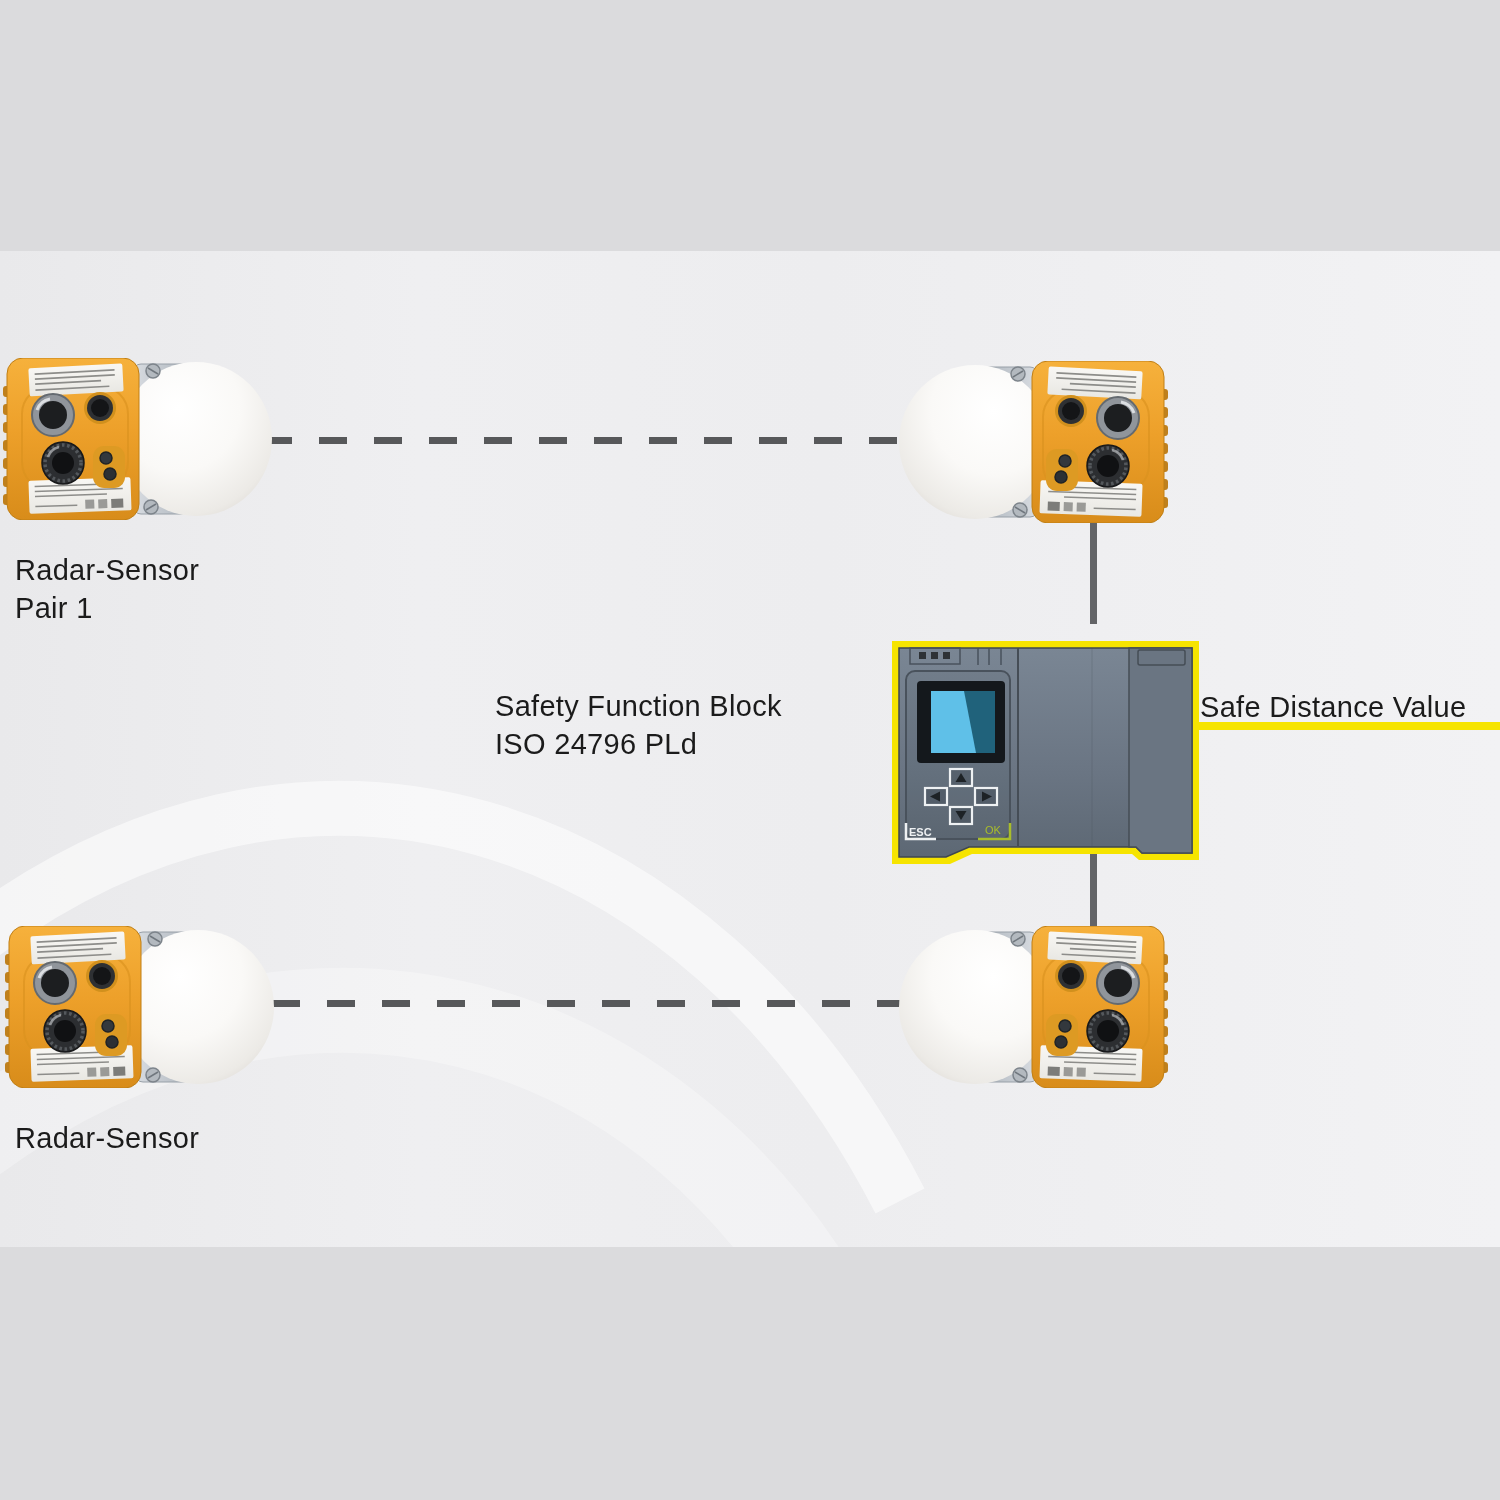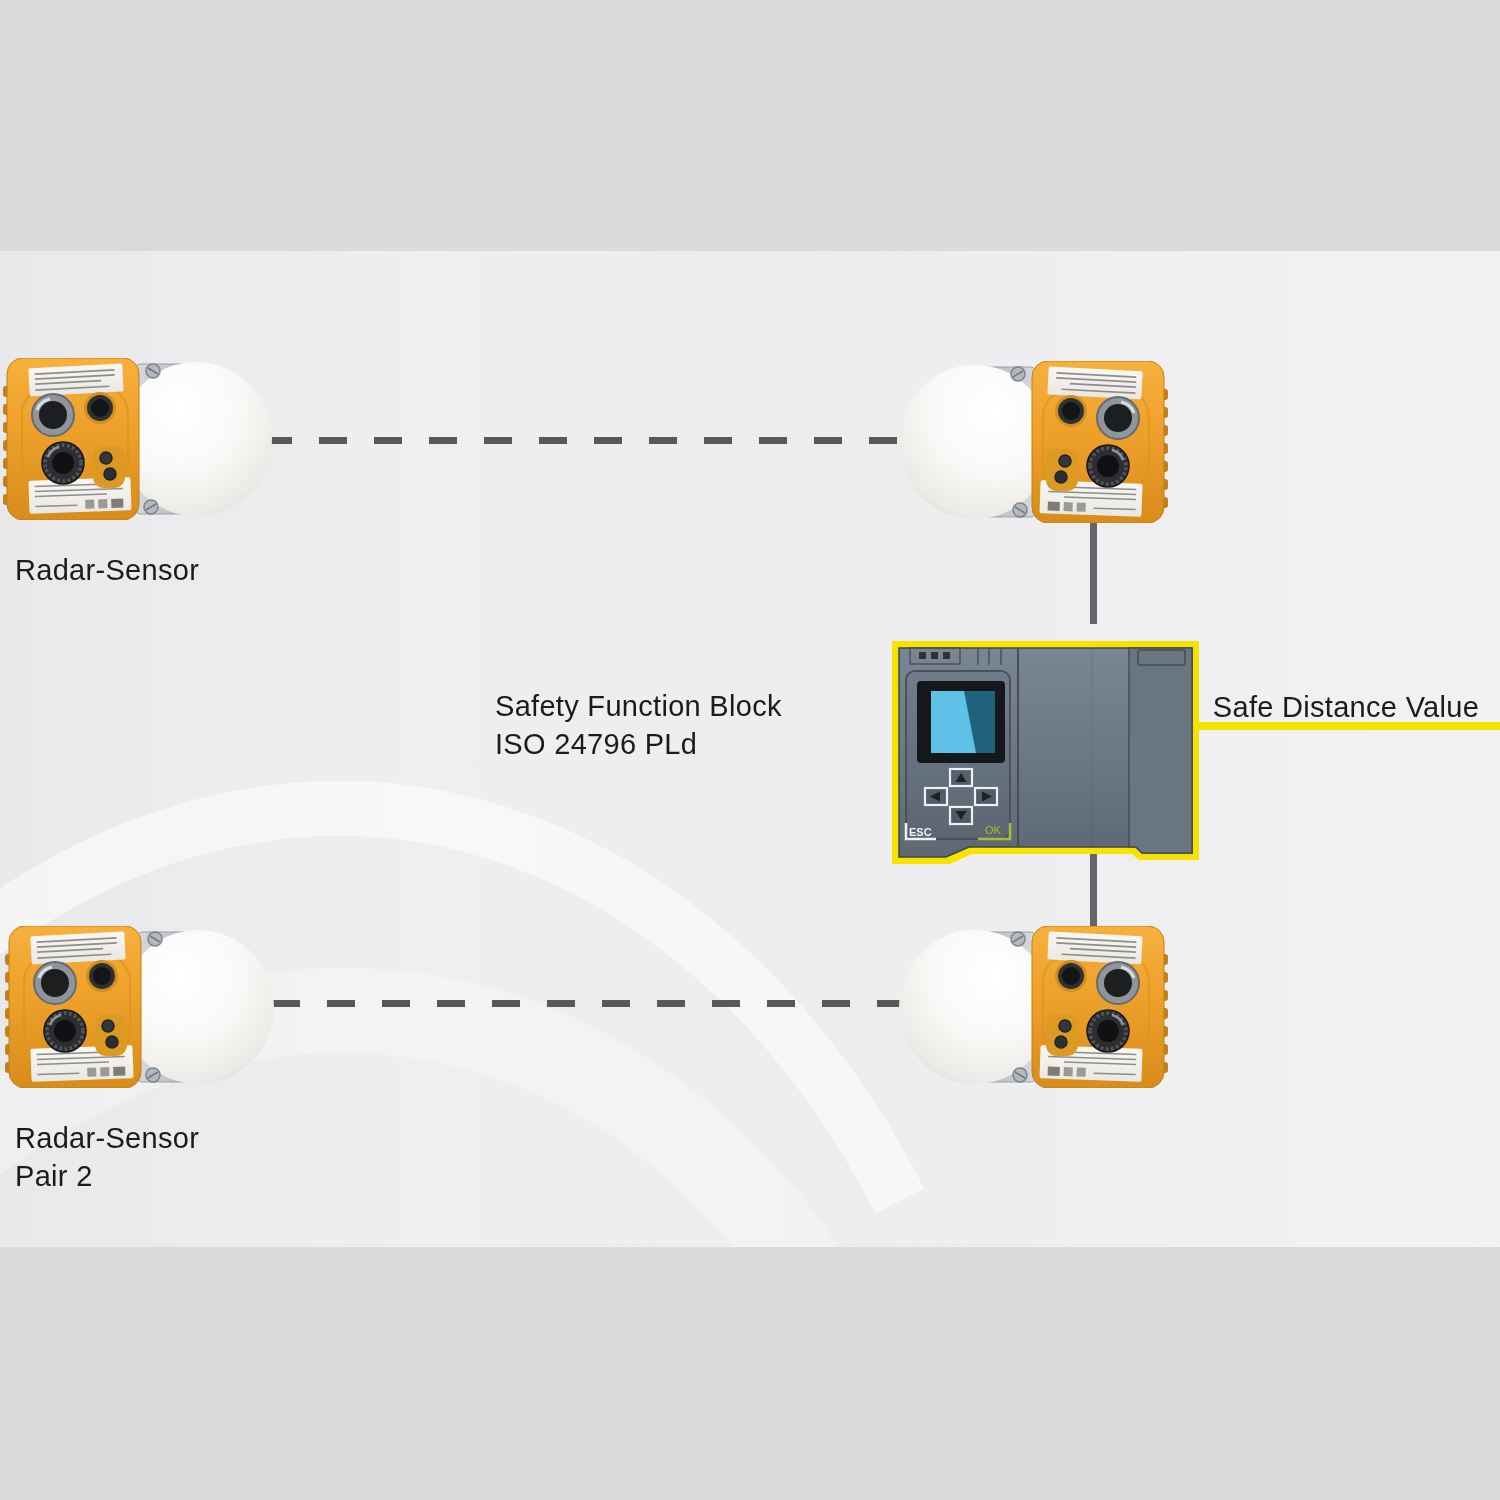--- a/index.html
+++ b/index.html
@@ -17,21 +17,21 @@
   .dash-line{
     position:absolute;height:7px;
     background:repeating-linear-gradient(to right,#57585a 0 28px,transparent 28px 55px);
   }
   .vline{position:absolute;width:7px;background:#636467;}
   .yellow-line{position:absolute;height:8px;background:#f6e400;}
   .caption{
     position:absolute;text-align:left;font-size:29px;line-height:38px;color:#1b1b1b;
     letter-spacing:0.3px;
   }
-  .caption.right{text-align:center;}
+  .caption.right{text-align:left;}
   .sensor{position:absolute;width:270px;height:162px;}
   .plc{position:absolute;left:884px;top:639px;width:310px;height:228px;padding-left:8px;}
   svg{display:block;}
 </style>
 </head>
 <body>
 
 <div class="stage">
 
   <svg width="0" height="0" style="position:absolute" aria-hidden="true">
@@ -214,25 +214,25 @@
       <line x1="126" y1="9" x2="126" y2="207" stroke="#454d56" stroke-width="2"></line>
       <line x1="200" y1="9" x2="200" y2="207" stroke="#454d56" stroke-width="1" opacity="0.25"></line>
 
       <path d="M237,9 H300 V214 H250 L244,208 H237 Z" fill="#6a7582" stroke="#454d56" stroke-width="1.5"></path>
       <rect x="246" y="11" width="47" height="15" rx="2" fill="none" stroke="#454d56" stroke-width="1.5"></rect>
     </svg>
   </div>
 
   <div class="caption" style="left:15px;top:551px;width:260px;">
     <div>Radar-Sensor</div>
+    <div>Pair 1</div>
   </div>
 
   <div class="caption" style="left:15px;top:1119px;width:260px;">
     <div>Radar-Sensor</div>
-    <div>Pair 2</div>
   </div>
 
   <div class="caption" style="left:495px;top:687px;width:365px;">
     <div>Safety Function Block</div>
     <div>ISO 24796 PLd</div>
   </div>
 
   <div class="caption right" style="left:1200px;top:688px;width:292px;">
     <div>Safe Distance Value</div>
   </div>

